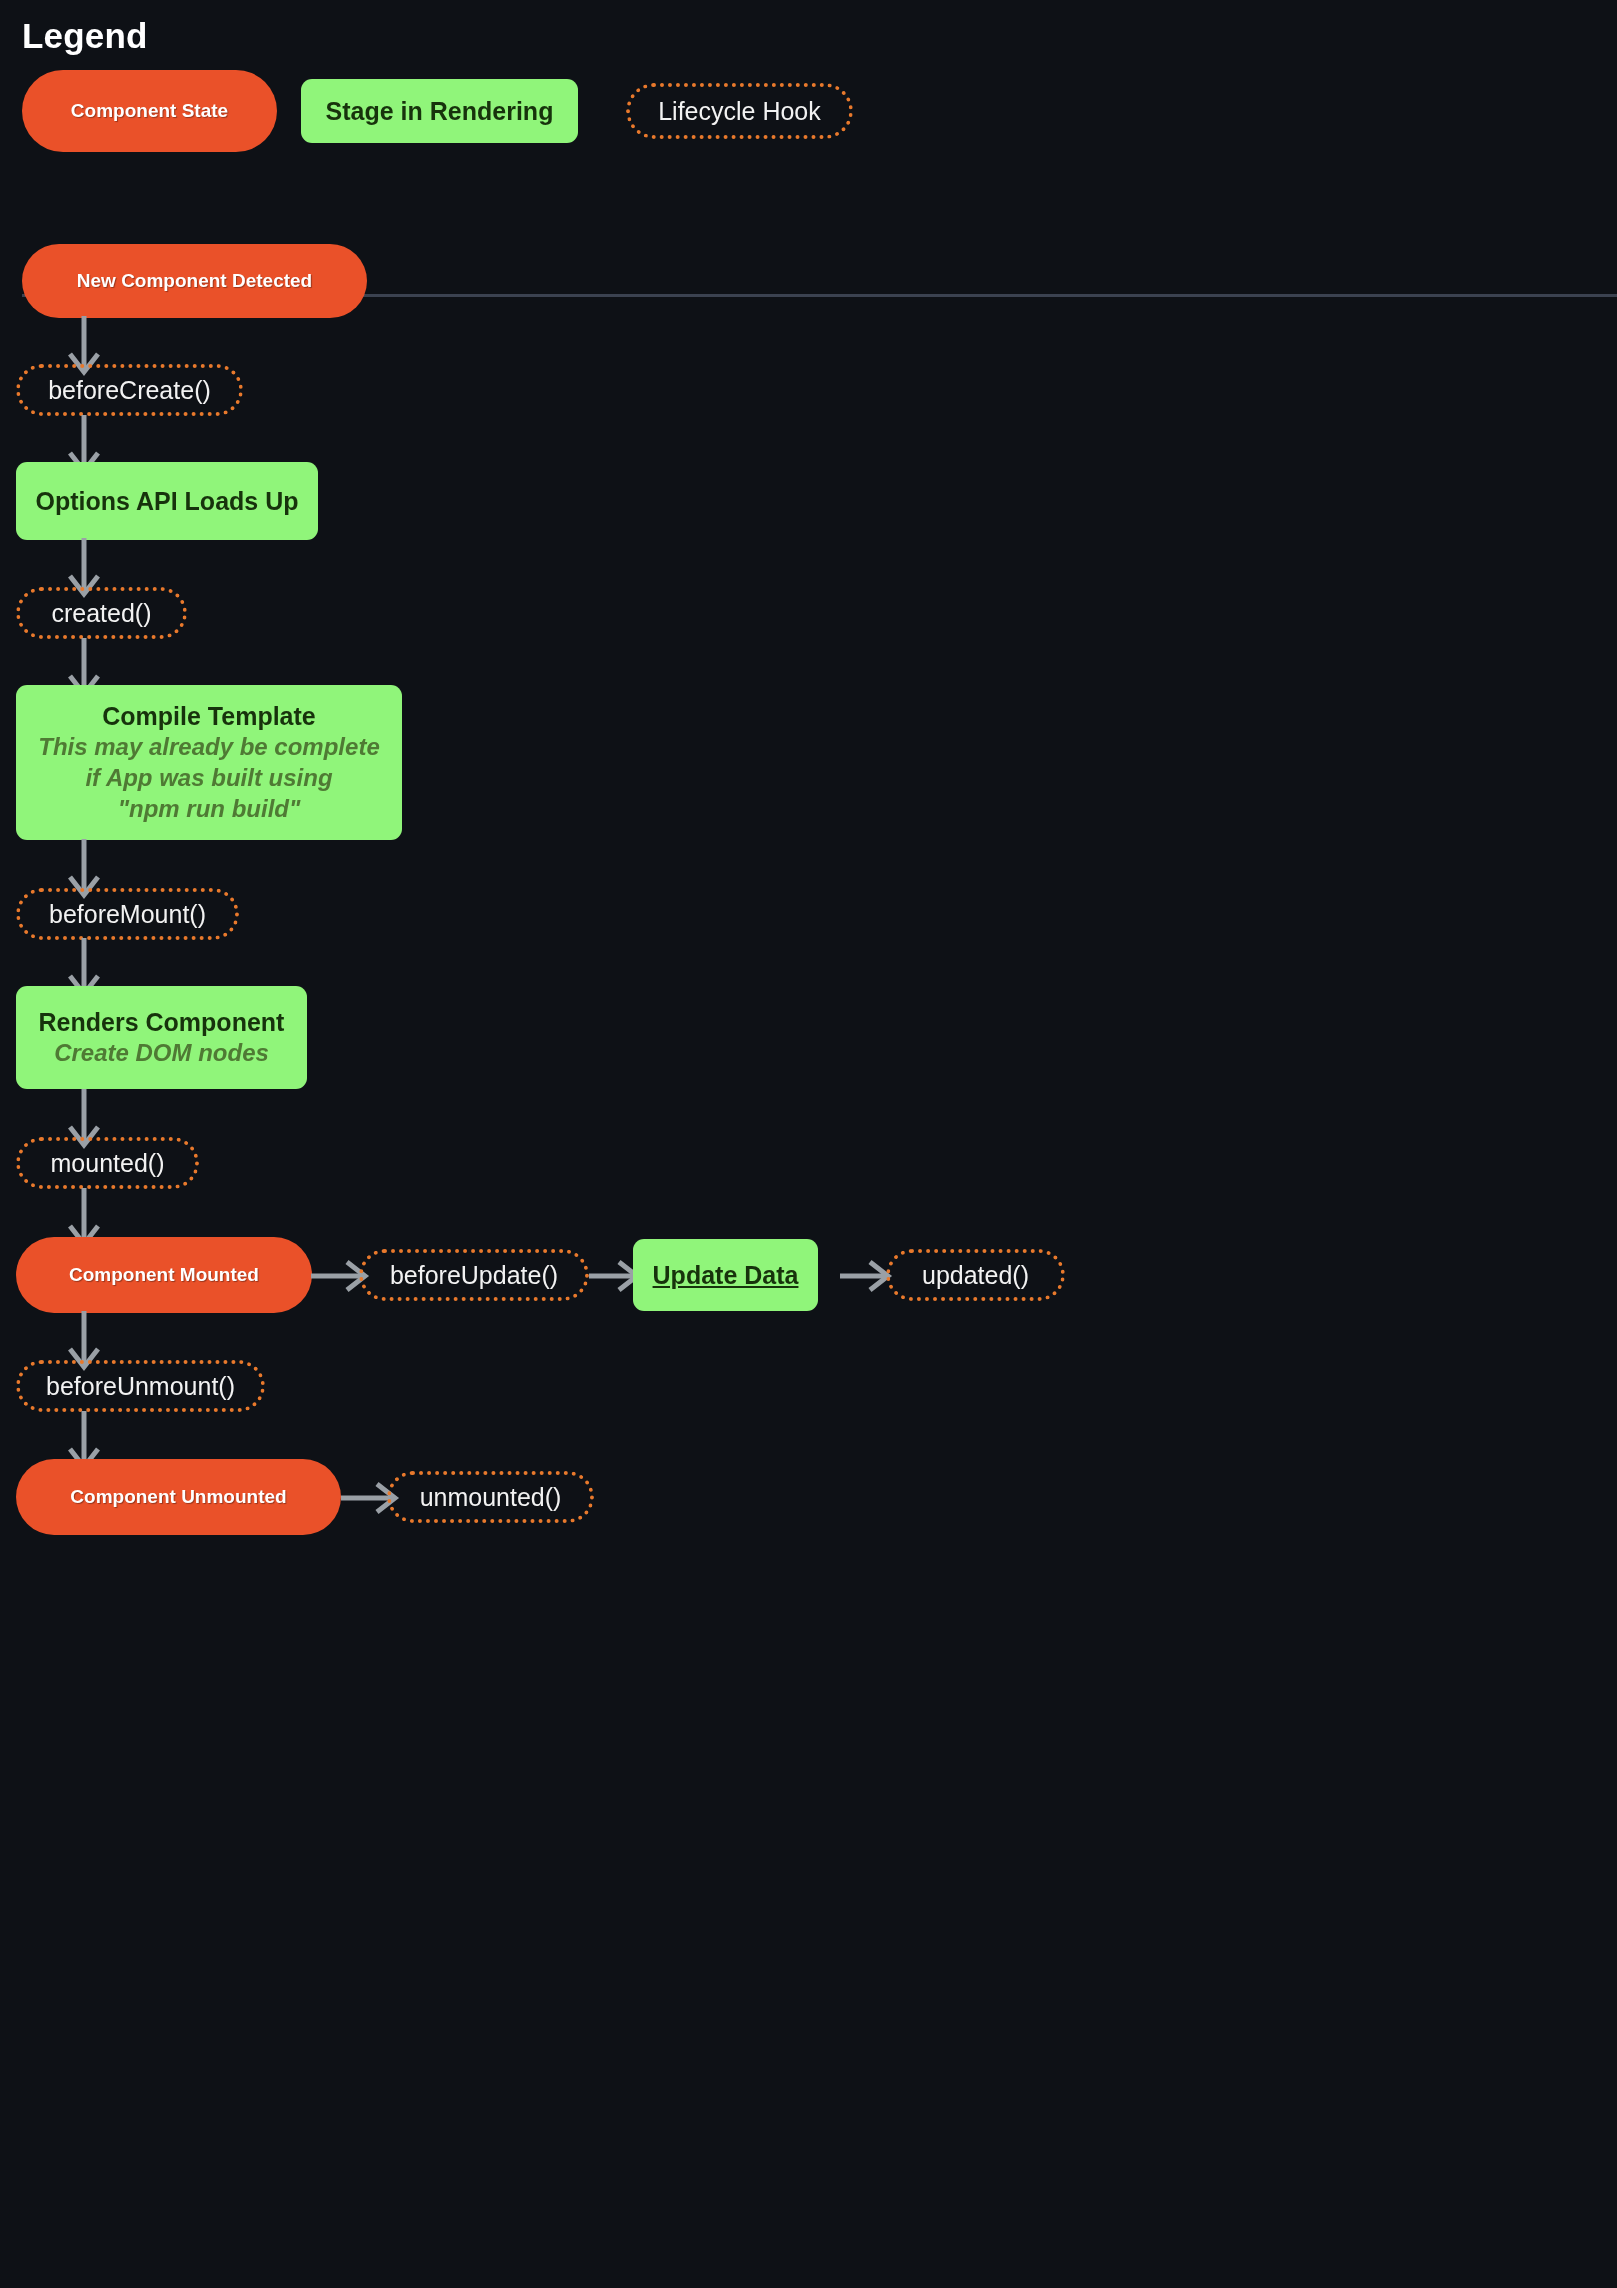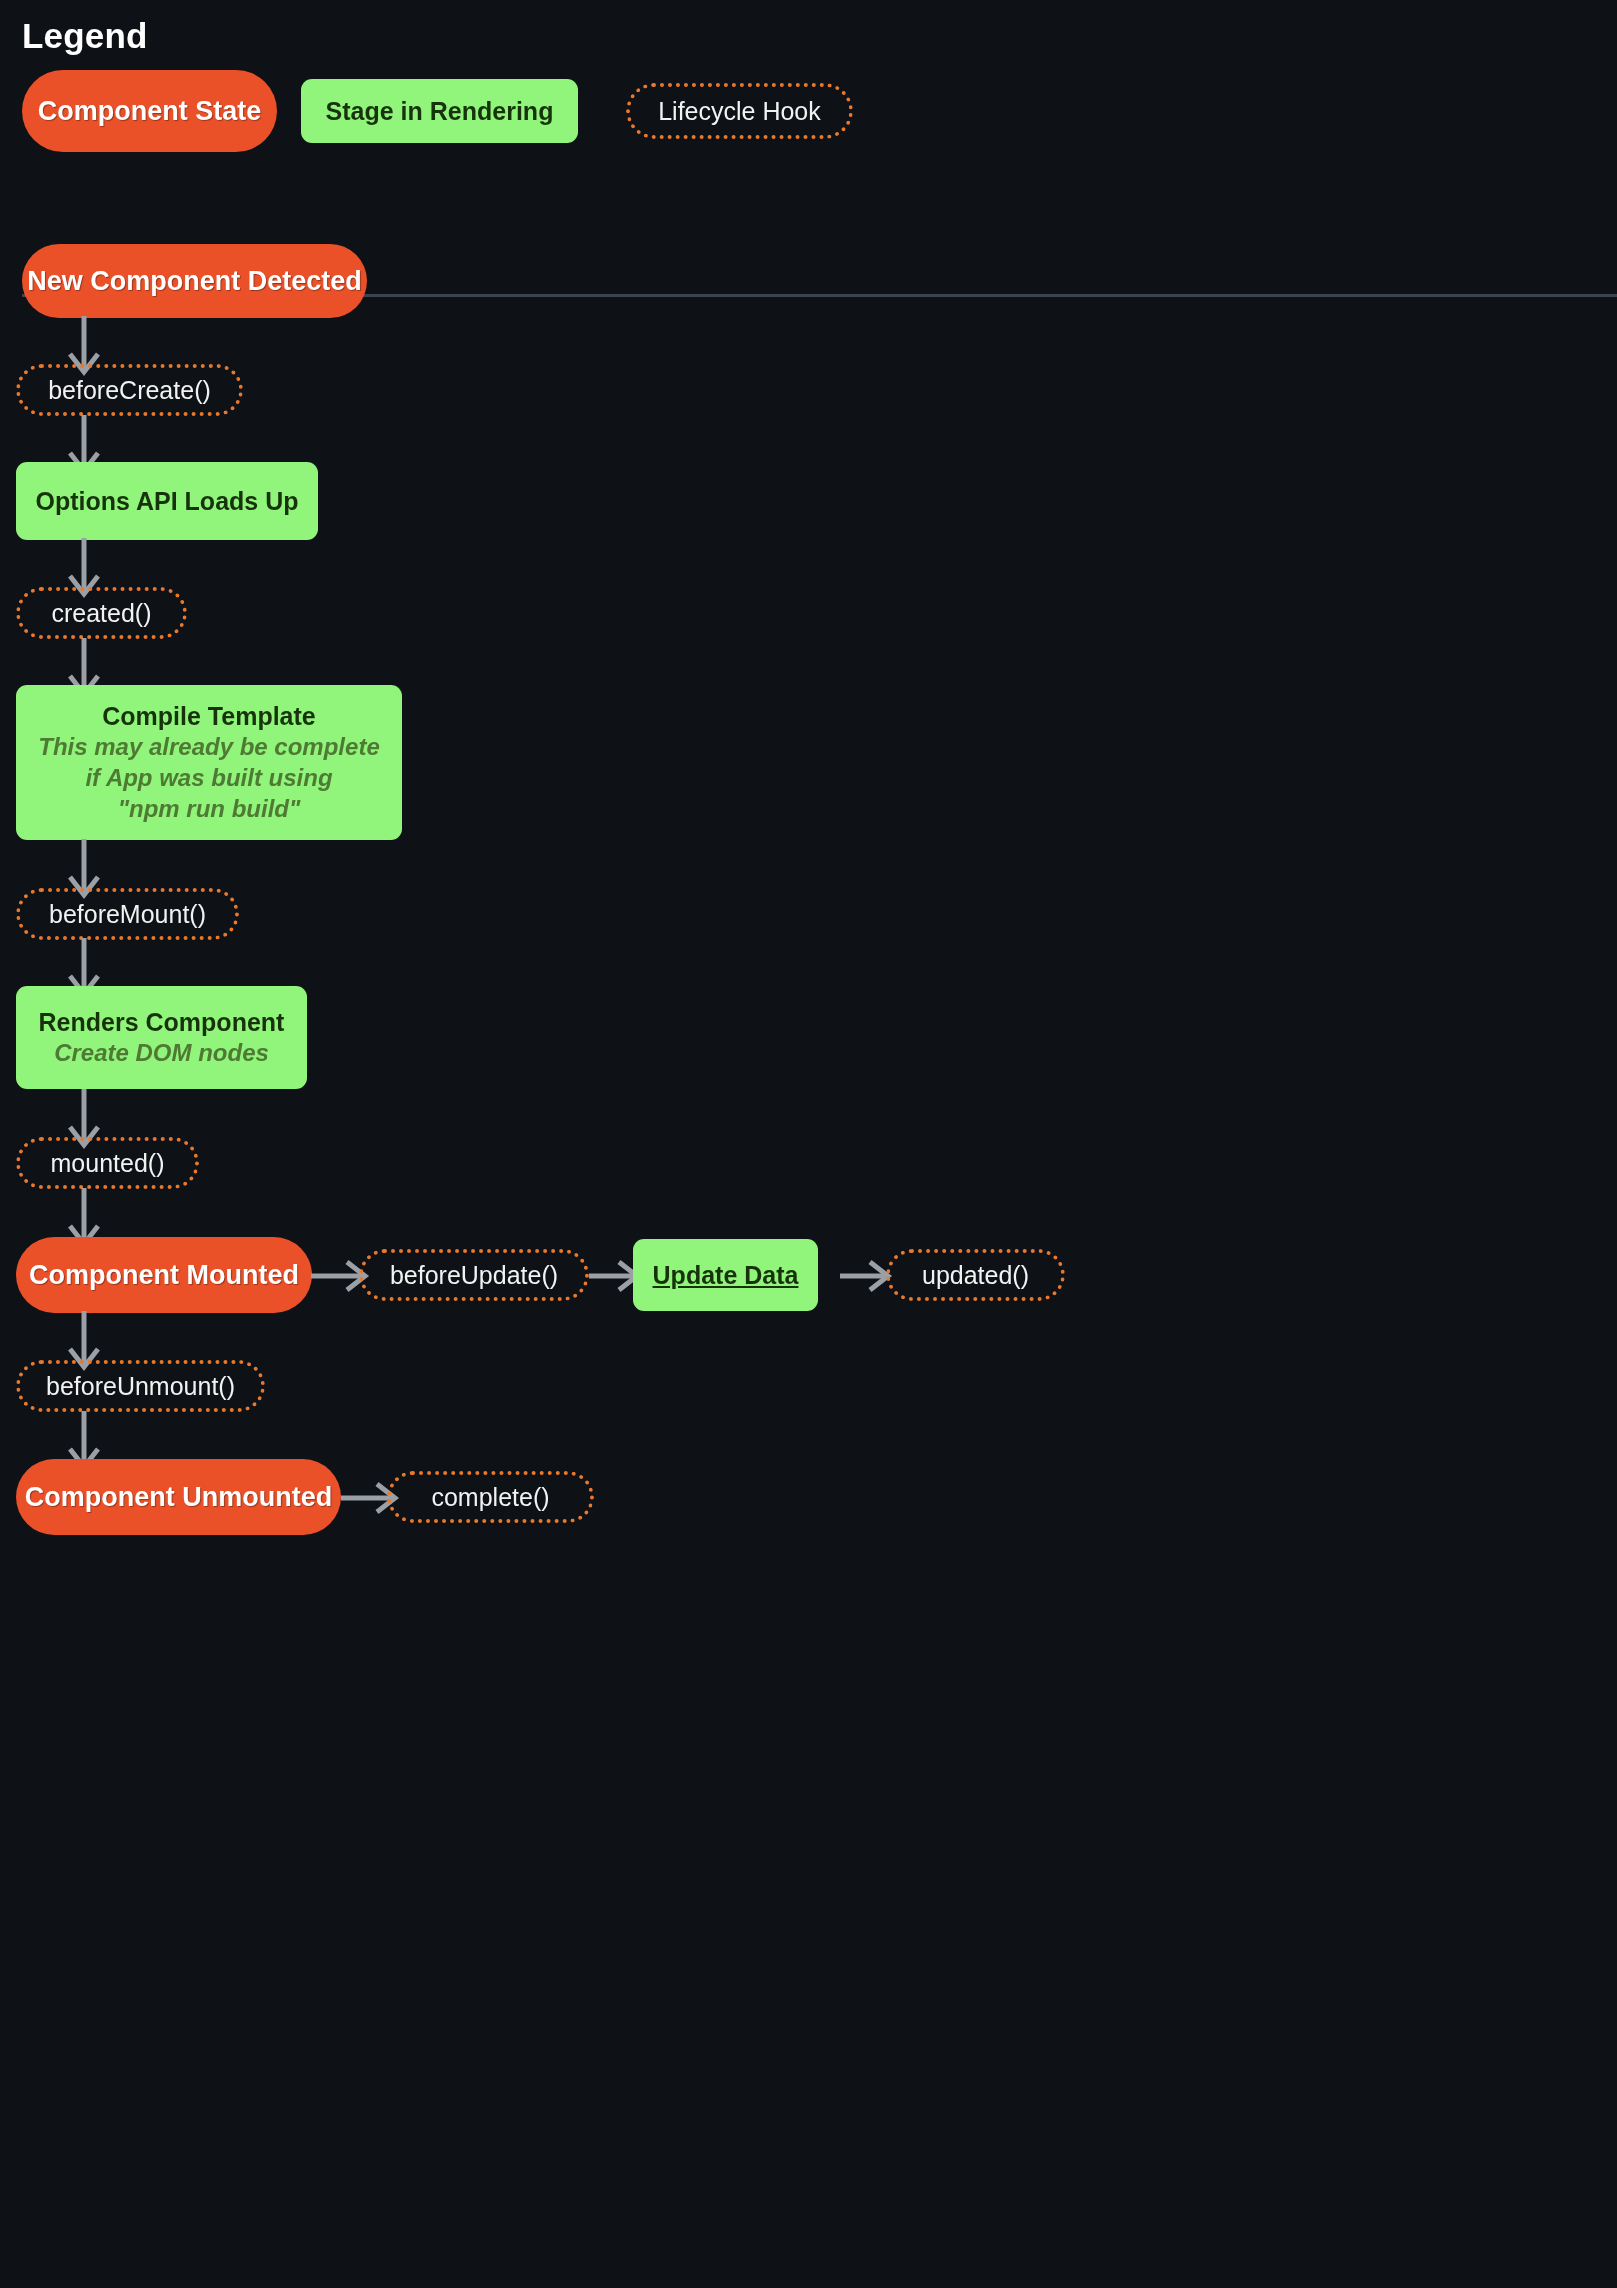--- a/index.html
+++ b/index.html
@@ -52,21 +52,21 @@
     justify-content: center;
     text-align: center;
     line-height: 1.28;
   }
 
   .node-state {
     background: #ea5129;
     color: #ffffff;
     border-radius: 994px;
     font-weight: bold;
-    font-size: 27px;
+    font-size: 19px;
     text-shadow: 1px 1px 1px rgba(0,0,0,0.35);
   }
 
   .node-stage {
     background: #90f57a;
     color: #17330c;
     border-radius: 11px;
     font-weight: bold;
     font-size: 25px;
   }
@@ -255,15 +255,15 @@
 </div>
 
 <div class="arrow" style="left:341px;top:1478px;">
   <svg width="62" height="40" viewBox="0 0 62 40">
     <line x1="0" y1="20" x2="50" y2="20" stroke="#9aa0a6" stroke-width="5"></line>
     <polyline points="36,6 54,20 36,34" fill="none" stroke="#9aa0a6" stroke-width="5"></polyline>
   </svg>
 </div>
 
 <div class="abs node node-hook" style="left:387px;top:1471px;width:207px;height:52px;">
-  <span>complete()</span>
+  <span>unmounted()</span>
 </div>
 
 
 </body></html>

